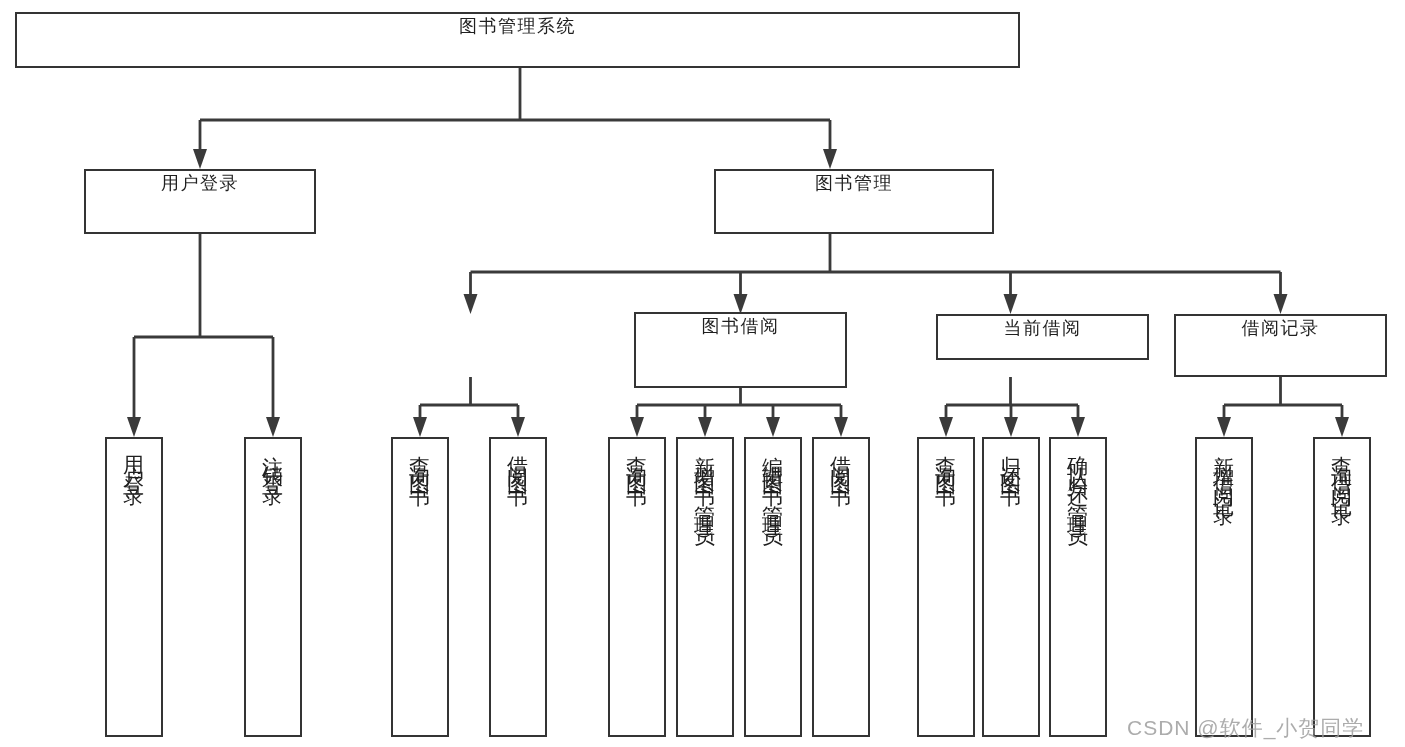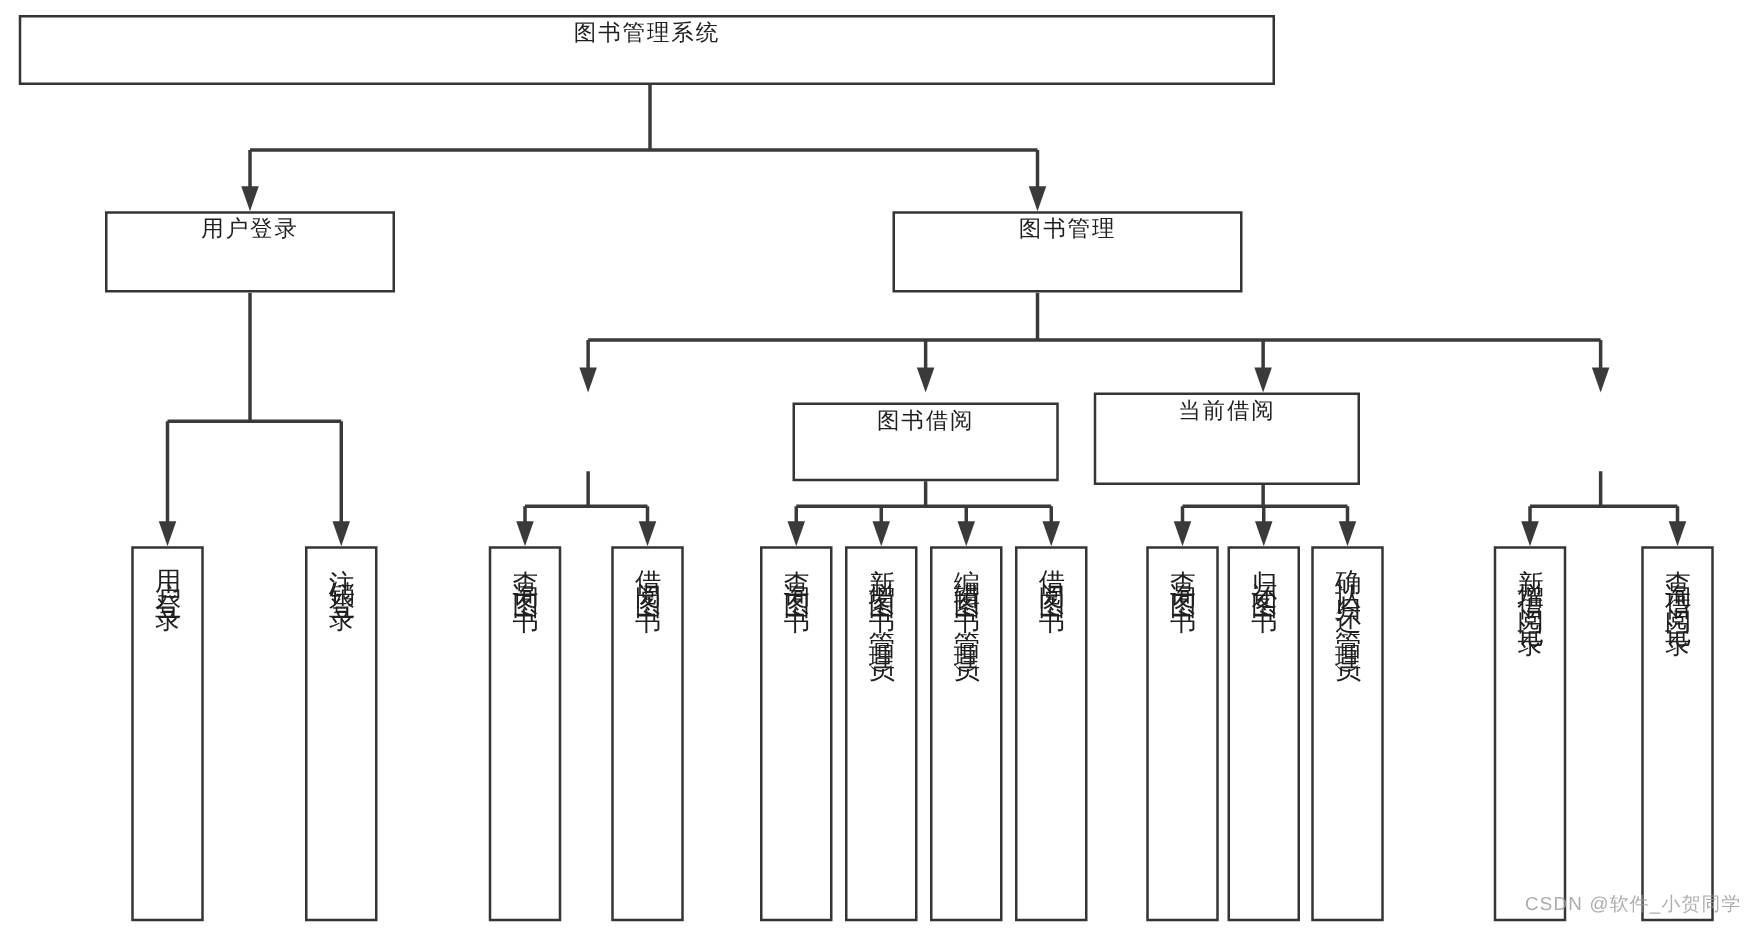--- a/index.html
+++ b/index.html
@@ -30,22 +30,22 @@
   .leaf span{
     writing-mode:vertical-rl;
     text-orientation:mixed;
     font-size:21px;
     line-height:1;
     letter-spacing:10px;
     white-space:nowrap;
   }
   .watermark{
     position:absolute;
-    left:1220px;top:714px;
-    font-size:15px;
+    left:1127px;top:714px;
+    font-size:21px;
     color:rgba(158,158,158,0.85);
     letter-spacing:1px;
     white-space:nowrap;
     z-index:10;
   }
 </style>
 </head>
 <body>
 
 <div class="canvas">
@@ -120,25 +120,28 @@
     <span>图书管理系统</span>
   </div>
 
   <div class="box h-label" style="left:84px;top:169px;width:232px;height:65px">
     <span>用户登录</span>
   </div>
   <div class="box h-label" style="left:714px;top:169px;width:280px;height:65px">
     <span>图书管理</span>
   </div>
 
-  <div class="box h-label" style="left:634px;top:322px;width:213px;height:63px">
+  <div class="box h-label" style="left:634px;top:312px;width:213px;height:76px">
     <span>图书借阅</span>
   </div>
-  <div class="box h-label" style="left:875px;top:314px;width:213px;height:74px">
+  <div class="box h-label" style="left:936px;top:314px;width:213px;height:46px">
     <span>当前借阅</span>
+  </div>
+  <div class="box h-label" style="left:1174px;top:314px;width:213px;height:63px">
+    <span>借阅记录</span>
   </div>
 
   <div class="box leaf" style="left:105px;top:437px;width:58px;height:300px">
     <span>用户登录</span>
   </div>
   <div class="box leaf" style="left:244px;top:437px;width:58px;height:300px">
     <span>注销登录</span>
   </div>
 
   <div class="box leaf" style="left:391px;top:437px;width:58px;height:300px">

